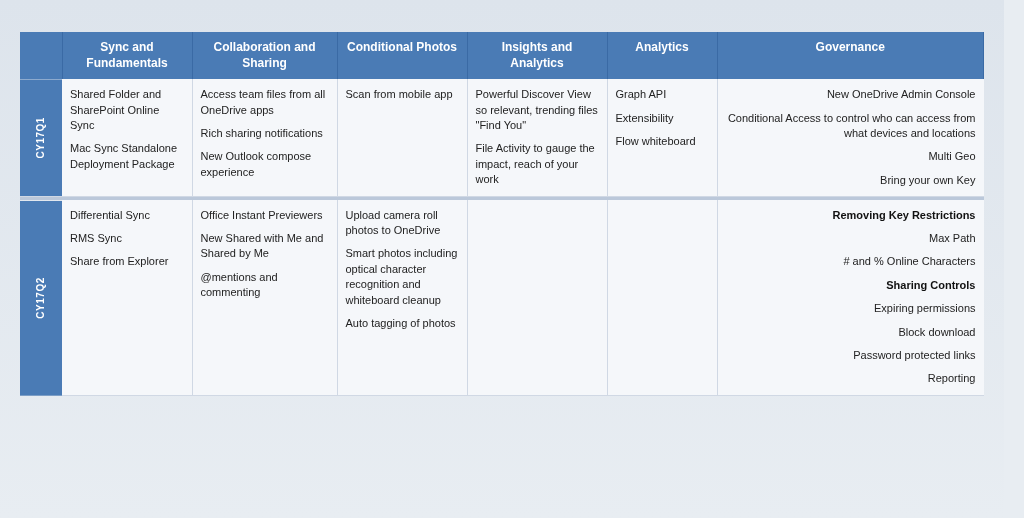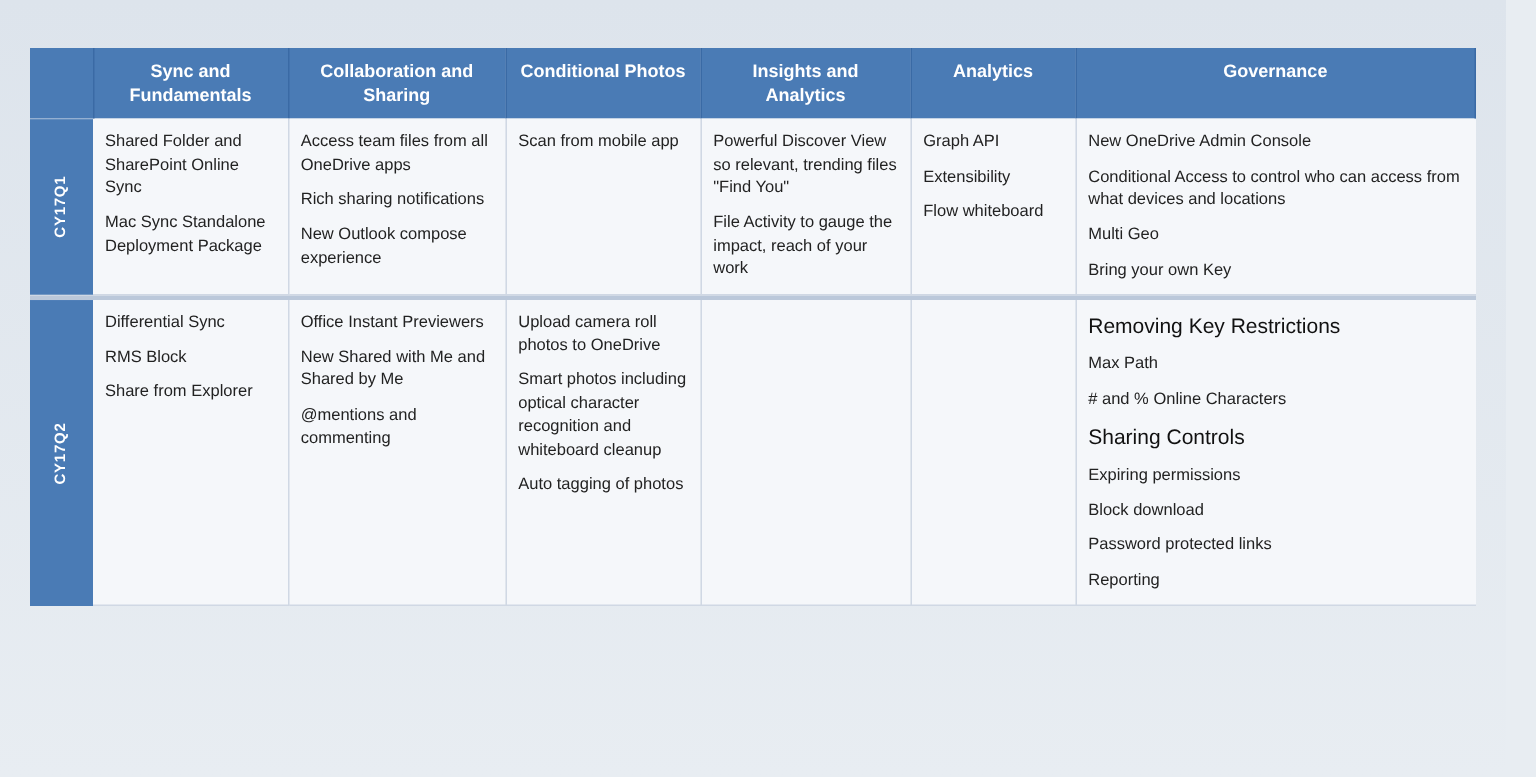--- a/index.html
+++ b/index.html
@@ -71,28 +71,29 @@
       font-weight: 600;
       text-align: center;
       vertical-align: middle;
       padding: 4px 2px;
       writing-mode: vertical-rl;
       transform: rotate(180deg);
       border-right: none;
     }
     .data-row td:last-child {
       border-right: none;
+      text-align: right;
     }
     .item-block {
       margin-bottom: 8px;
     }
     .item-block:last-child { margin-bottom: 0; }
     .item-bold {
-      font-weight: 400;
-      font-size: 14px;
+      font-weight: 700;
+      font-size: 11px;
       color: #111;
       margin-top: 16px;
     }
     .item-normal {
       font-size: 11px;
       color: #222;
       line-height: 1.4;
     }
     .row-divider td {
       height: 3px;
@@ -157,21 +158,21 @@
             <div class="item-block"><span class="item-normal">Bring your own Key</span></div>
           </td>
         </tr>
         <tr class="row-divider">
           <td colspan="7"></td>
         </tr>
         <tr class="data-row">
           <td class="row-label">CY17Q2</td>
           <td>
             <div class="item-block"><span class="item-normal">Differential Sync</span></div>
-            <div class="item-block"><span class="item-normal">RMS Block</span></div>
+            <div class="item-block"><span class="item-normal">RMS Sync</span></div>
             <div class="item-block"><span class="item-normal">Share from Explorer</span></div>
           </td>
           <td>
             <div class="item-block"><span class="item-normal">Office Instant Previewers</span></div>
             <div class="item-block"><span class="item-normal">New Shared with Me and Shared by Me</span></div>
             <div class="item-block"><span class="item-normal">@mentions and commenting</span></div>
           </td>
           <td>
             <div class="item-block"><span class="item-normal">Upload camera roll photos to OneDrive</span></div>
             <div class="item-block"><span class="item-normal">Smart photos including optical character recognition and whiteboard cleanup</span></div>

